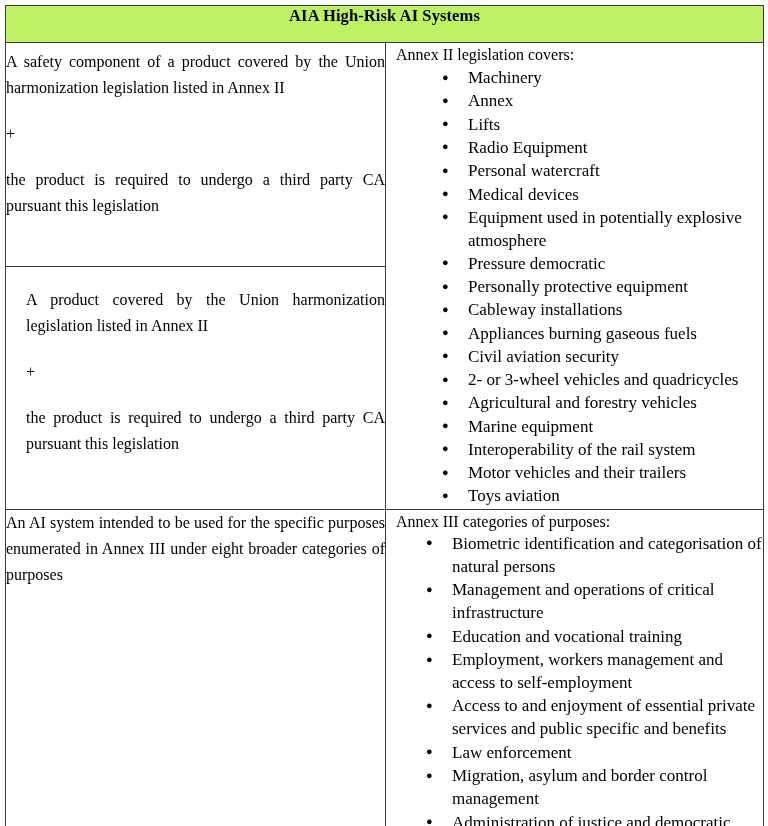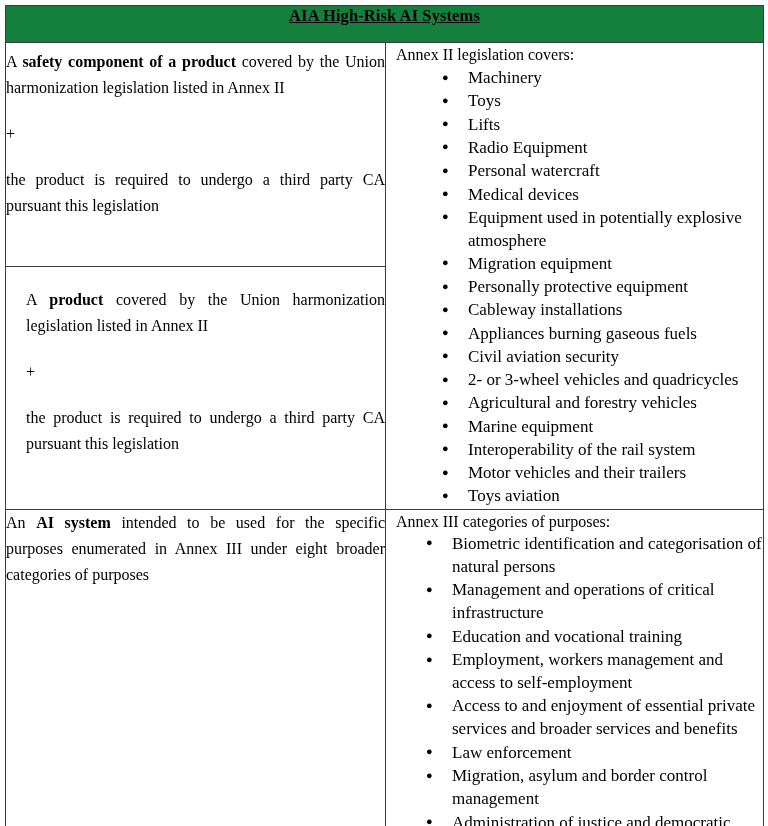--- a/index.html
+++ b/index.html
@@ -34,26 +34,25 @@
     border: 1.4px solid #3a3a45;
     vertical-align: top;
     padding: 0;
   }
 
   .col-left  { width: 380px; }
   .col-right { width: 378px; }
 
   
   th.header-cell {
-    background: #15803d;
+    background: #bef264;
     text-align: center;
     vertical-align: middle;
     height: 36px;
     padding: 4px 6px;
-    text-decoration: underline;
   }
   .header-title {
     font-weight: bold;
     font-size: 16.5px;
     letter-spacing: 0.1px;
   }
 
   
   .left-cell {
     padding: 14px 16px 14px 14px;
@@ -65,21 +64,21 @@
     text-justify: inter-word;
   }
   .crit-block p {
     margin: 0;
   }
   .plus {
     margin: 20px 0 20px 0 !important;
     text-align: left !important;
     font-size: 16px;
   }
-  .crit-block b { font-weight: bold; }
+  .crit-block b { font-weight: normal; }
 
   
   .cell-row1 .crit-block { padding-top: 6px; }
   .cell-row2 .crit-block { padding-top: 20px; margin-left: 20px; }
   .cell-row3 .crit-block { }
 
   
   .right-cell {
     padding: 10px 10px 10px 10px;
   }
@@ -142,27 +141,27 @@
             <p><span>A </span><b>safety component of a product</b><span> covered by the Union harmonization legislation listed in Annex II</span></p>
             <p class="plus">+</p>
             <p>the product is required to undergo a third party CA pursuant this legislation</p>
           </div>
         </td>
 
         <td class="right-cell annex2" rowspan="2">
           <p class="annex-intro">Annex II legislation covers:</p>
           <ul class="annex-list wide">
             <li>Machinery</li>
-            <li>Toys</li>
+            <li>Annex</li>
             <li>Lifts</li>
             <li>Radio Equipment</li>
             <li>Personal watercraft</li>
             <li>Medical devices</li>
             <li>Equipment used in potentially explosive atmosphere</li>
-            <li>Migration equipment</li>
+            <li>Pressure democratic</li>
             <li>Personally protective equipment</li>
             <li>Cableway installations</li>
             <li>Appliances burning gaseous fuels</li>
             <li>Civil aviation security</li>
             <li>2- or 3-wheel vehicles and quadricycles</li>
             <li>Agricultural and forestry vehicles</li>
             <li>Marine equipment</li>
             <li>Interoperability of the rail system</li>
             <li>Motor vehicles and their trailers</li>
             <li>Toys aviation</li>
@@ -187,21 +186,21 @@
           </div>
         </td>
 
         <td class="right-cell annex3">
           <p class="annex-intro">Annex III categories of purposes:</p>
           <ul class="annex-list">
             <li>Biometric identification and categorisation of natural persons</li>
             <li>Management and operations of critical infrastructure</li>
             <li>Education and vocational training</li>
             <li>Employment, workers management and access to self-employment</li>
-            <li>Access to and enjoyment of essential private services and broader services and benefits</li>
+            <li>Access to and enjoyment of essential private services and public specific and benefits</li>
             <li>Law enforcement</li>
             <li>Migration, asylum and border control management</li>
             <li>Administration of justice and democratic processes</li>
           </ul>
         </td>
       </tr>
     </tbody>
   </table>
 
 </div>

